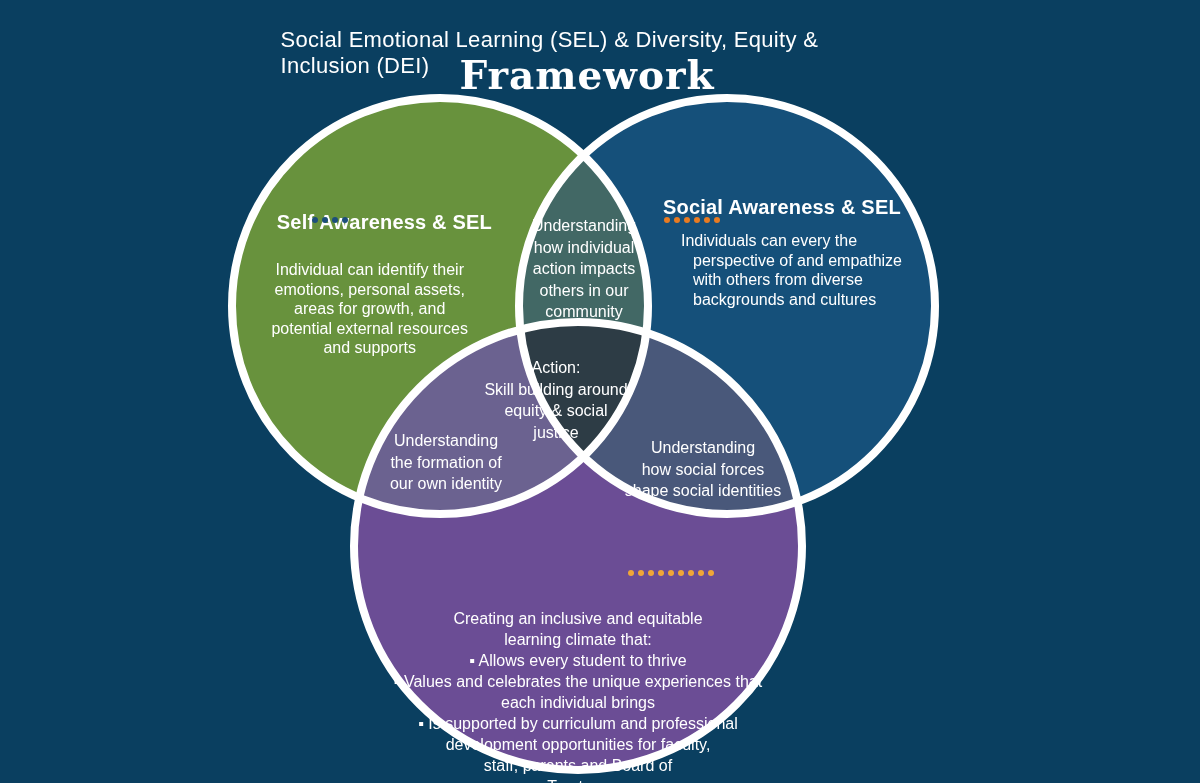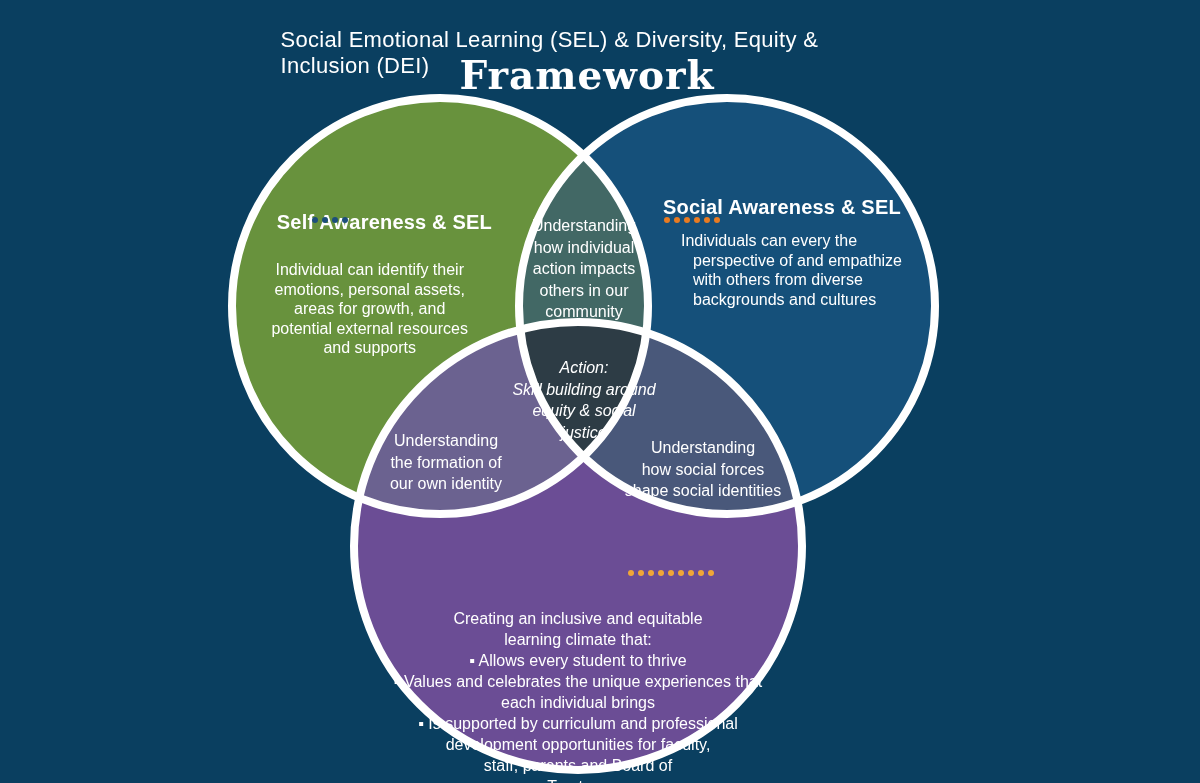--- a/index.html
+++ b/index.html
@@ -100,21 +100,21 @@
 perspective of and empathize
 with others from diverse
 backgrounds and cultures</div>
 
   <div class="txt body-c center-x" style="left:584px;top:215px;">Understanding
 how individual
 action impacts
 others in our
 community</div>
 
-  <div class="txt body-c center-x" style="left:584px;top:357px;font-style:italic;">Action:
+  <div class="txt body-c center-x" style="left:556px;top:357px;">Action:
 Skill building around
 equity &amp; social
 justice</div>
 
   <div class="txt body-c center-x" style="left:446px;top:430px;">Understanding
 the formation of
 our own identity</div>
 
   <div class="txt body-c center-x" style="left:703px;top:437px;">Understanding
 how social forces

